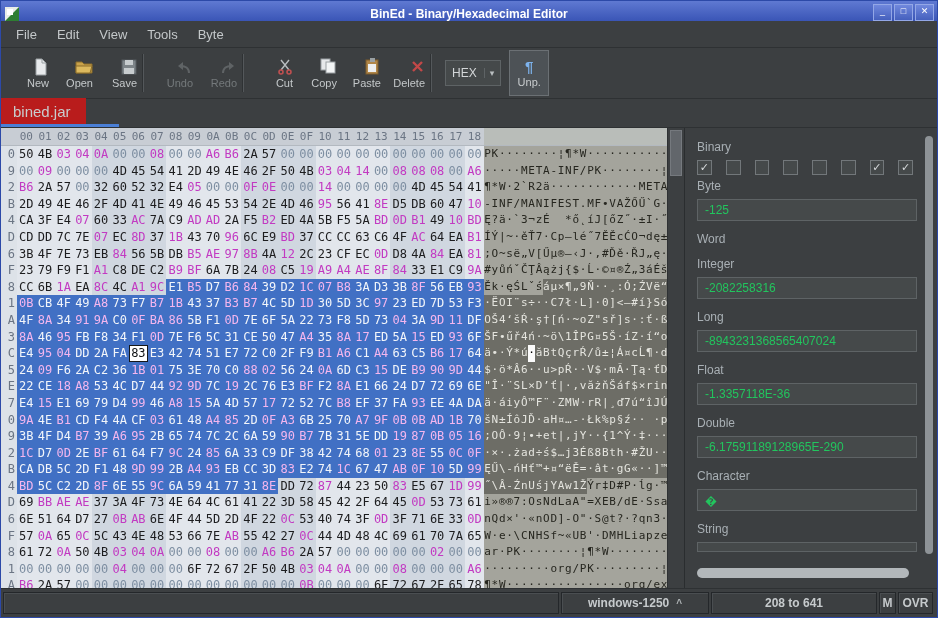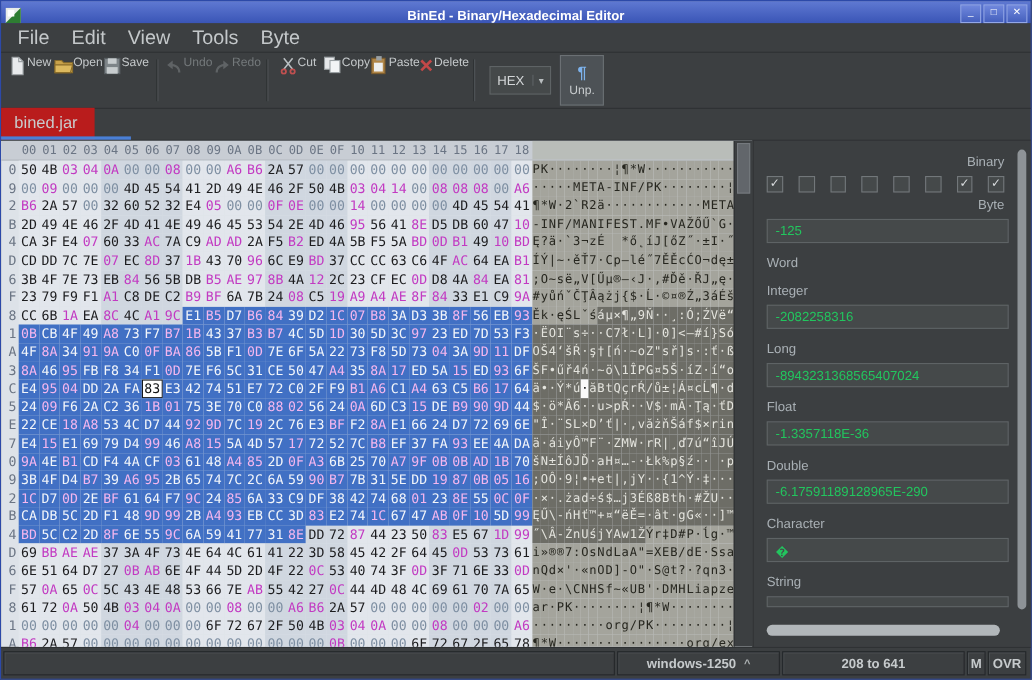--- a/index.html
+++ b/index.html
@@ -11,27 +11,27 @@
   .titlebar{height:20px;flex:0 0 20px;background:linear-gradient(#5f79d2,#3a55b6);
             display:flex;align-items:flex-end;position:relative;}
   .title{position:absolute;left:0;right:0;text-align:center;color:#fff;font-weight:bold;font-size:12px;}
   .app-icon{width:14px;height:14px;margin-left:4px;z-index:2;}
   .win-buttons{margin-left:auto;display:flex;gap:2px;margin-right:3px;z-index:2;}
   .win-btn{width:17px;height:15px;background:linear-gradient(#7088dd,#4560bd);border:1px solid #93a7e6;
            color:#fff;font-size:9px;line-height:13px;text-align:center;cursor:default;}
 
   
   .menubar{height:26px;flex:0 0 26px;display:flex;align-items:center;padding:0 6px;gap:2px;
-           color:#c4c8ca;font-size:18px;}
+           color:#c4c8ca;font-size:13px;}
   .menu-item{padding:3px 9px;}
 
   
   .toolbar{height:50px;flex:0 0 50px;display:flex;align-items:center;padding:0 4px;
            border-top:1px solid #2e3133;border-bottom:1px solid #2e3133;}
-  .tb-btn{width:44px;height:46px;display:flex;flex-direction:row;align-items:flex-start;justify-content:center;
+  .tb-btn{width:44px;height:46px;display:flex;flex-direction:column;align-items:flex-end;justify-content:center;
           color:#c4c8ca;font-size:11px;}
   .tb-btn.disabled{color:#74797b;}
   .tb-btn.disabled svg{opacity:.45;}
   .tb-ico{height:19px;display:flex;align-items:center;justify-content:center;}
   .tb-lbl{margin-top:1px;}
   .tb-sep{width:0;height:38px;border-left:1px solid #2f3234;border-right:1px solid #54585b;margin:0 5px;}
   .combo{display:flex;align-items:center;border:1px solid #5e6365;background:#45494a;height:24px;
          padding:0 6px;color:#d3d6d8;font-size:12px;margin:0 8px;}
   .combo-arrow{margin-left:7px;border-left:1px solid #5e6365;padding-left:5px;font-size:9px;color:#b9bec0;}
   .unp-btn{width:38px;height:44px;background:#4d5256;border:1px solid #6b7074;display:flex;flex-direction:column;
@@ -68,21 +68,21 @@
          background:#a4a49c;color:#26261f;}
   .pcell.psel{background:#6d6d66;color:#e4e4de;}
   .pcell.pcur{background:#fafafa;color:#000;}
   .vscroll{position:absolute;top:0;right:0;bottom:0;width:16px;background:#3c3f41;border-left:1px solid #2e3133;}
   .vthumb{margin:2px;height:44px;background:#62666b;border:1px solid #75797e;}
 
   
   .inspector{flex:1;background:#3c3f41;border-left:1px solid #2a2d2f;padding:8px 24px 0 12px;
              color:#a9b0b5;font-size:12px;position:relative;overflow:hidden;}
   .insp-label{margin:11px 0 6px;}
-  .insp-label:first-child{margin-top:4px;text-align:right;}
+  .insp-label:first-child{margin-top:4px;}
   .bits{display:flex;gap:14px;margin:6px 0 2px;}
   .bit{width:13px;height:13px;background:#45494a;border:1px solid #72777a;color:#d8dbdd;
        font-size:11px;line-height:12px;text-align:center;}
   .insp-field{height:20px;background:#45494a;border:1px solid #5e6365;color:#22c55e;
               display:flex;align-items:center;padding:0 7px;font-size:12px;width:204px;}
   .insp-field.clipped{height:8px;overflow:hidden;}
   .panel-vscroll{position:absolute;top:8px;right:4px;bottom:34px;width:8px;}
   .panel-vthumb{height:100%;background:#8e9397;border-radius:4px;}
   .panel-hscroll{position:absolute;bottom:10px;left:12px;width:212px;height:10px;}
   .panel-hthumb{width:100%;height:100%;background:#b2b7ba;border-radius:5px;}

